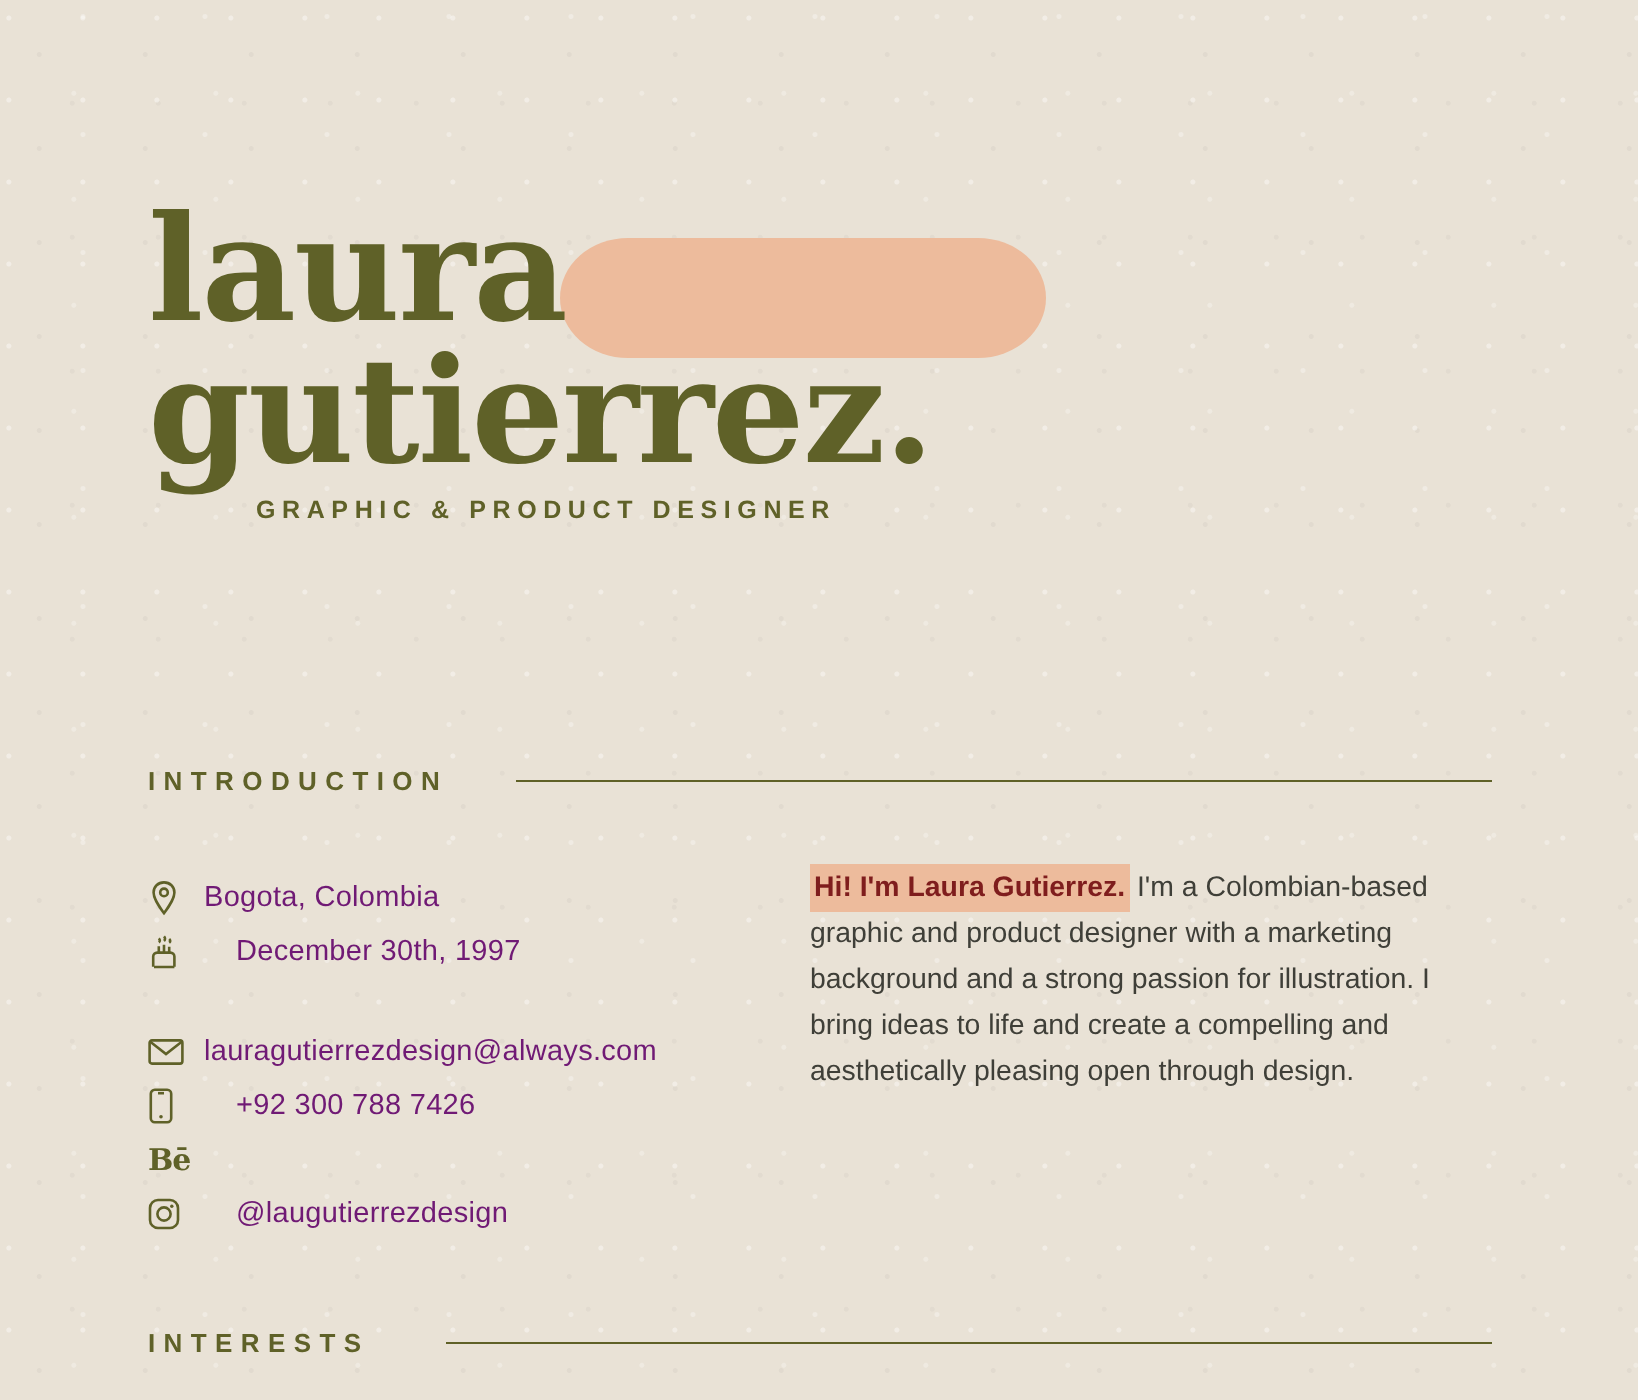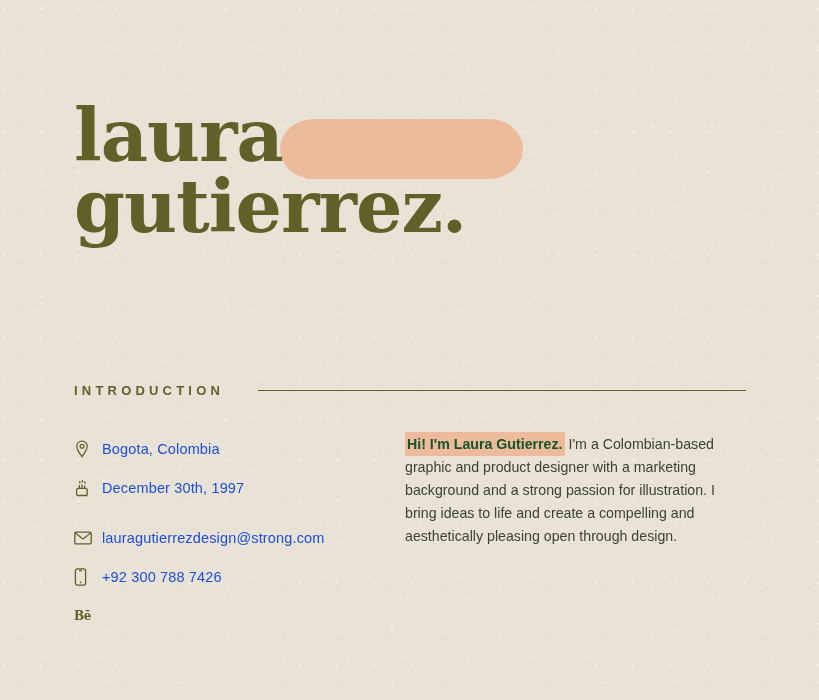--- a/index.html
+++ b/index.html
@@ -111,78 +111,79 @@
     top: 436px;
     width: 300px;
   }
   .contact-group { margin-bottom: 24px; }
   .contact-row {
     display: flex;
     align-items: center;
     height: 26px;
     margin-bottom: 0px;
   }
-  .contact-row + .contact-row { margin-top: 13px; }
+  .contact-row + .contact-row { margin-top: 1px; gap: 16px; }
   .contact-icon {
     width: 28px;
     min-width: 28px;
     height: 22px;
     display: flex;
     align-items: center;
     justify-content: flex-start;
     color: #5f6128;
   }
   .contact-icon svg { display: block; }
   .contact-text {
-    color: #1d4ed8;
+    color: #701a75;
     font-size: 14.5px;
     letter-spacing: 0.15px;
     white-space: nowrap;
   }
   .be-mark {
     color: #5f6128;
     font-family: "DejaVu Serif", serif;
     font-weight: 700;
-    font-size: 12px;
+    font-size: 15px;
     letter-spacing: -0.5px;
   }
 
   
   .intro-col {
     position: absolute;
     left: 405px;
     top: 433px;
     width: 330px;
   }
   .intro-p {
     color: #3f3f38;
     font-size: 14.2px;
     line-height: 1.62;
     margin: 0 0 16px 0;
   }
   .highlight {
     background: #edbb9c;
-    color: #14532d;
+    color: #7f1d1d;
     font-weight: 700;
     padding: 4px 2px;
     box-decoration-break: clone;
     -webkit-box-decoration-break: clone;
   }
 </style>
 </head>
 <body>
 
 <div class="paper-grain"></div>
 
 <div class="sheet">
 
   <div class="name-block">
     <div class="brush-blob"></div>
     <div class="name-line name-line1">laura</div>
     <div class="name-line name-line2">gutierrez.</div>
+    <div class="role-line">GRAPHIC &amp; PRODUCT DESIGNER</div>
   </div>
 
   <div class="section-head" id="section-introduction">
     <span class="label">INTRODUCTION</span>
     <span class="rule"></span>
   </div>
 
   <div class="contact-col">
 
     <div class="contact-group">
@@ -208,39 +209,53 @@
     </div>
 
     <div class="contact-group">
       <div class="contact-row">
         <span class="contact-icon">
           <svg width="18" height="14" viewBox="0 0 18 14" fill="none" stroke="#5f6128" stroke-width="1.3">
             <rect x="0.8" y="1.2" width="16.4" height="11.6" rx="1.2"></rect>
             <path d="M1.3 2l7.7 6 7.7-6"></path>
           </svg>
         </span>
-        <span class="contact-text">lauragutierrezdesign@strong.com</span>
+        <span class="contact-text">lauragutierrezdesign@always.com</span>
       </div>
       <div class="contact-row">
         <span class="contact-icon">
           <svg width="13" height="18" viewBox="0 0 13 18" fill="none" stroke="#5f6128" stroke-width="1.3">
             <rect x="1.4" y="0.9" width="10.2" height="16.2" rx="2"></rect>
             <path d="M5 2.6h3"></path>
             <circle cx="6.5" cy="14.4" r="0.9" fill="#5f6128" stroke="none"></circle>
           </svg>
         </span>
         <span class="contact-text">+92 300 788 7426</span>
       </div>
       <div class="contact-row">
         <span class="contact-icon">
           <span class="be-mark">Bē</span>
         </span>
       </div>
+      <div class="contact-row">
+        <span class="contact-icon">
+          <svg width="16" height="16" viewBox="0 0 16 16" fill="none" stroke="#5f6128" stroke-width="1.3">
+            <rect x="1" y="1" width="14" height="14" rx="4"></rect>
+            <circle cx="8" cy="8" r="3.3"></circle>
+            <circle cx="11.9" cy="4.1" r="0.85" fill="#5f6128" stroke="none"></circle>
+          </svg>
+        </span>
+        <span class="contact-text">@laugutierrezdesign</span>
+      </div>
     </div>
 
   </div>
 
   <div class="intro-col">
     <p class="intro-p"><span class="highlight">Hi! I'm Laura Gutierrez.</span><span> I'm a Colombian-based graphic and product designer with a marketing background and a strong passion for illustration. I bring ideas to life and create a compelling and aesthetically pleasing open through design.</span></p>
   </div>
 
+  <div class="section-head" id="section-interests">
+    <span class="label">INTERESTS</span>
+    <span class="rule"></span>
+  </div>
 
 </div>
 
 </body></html>

